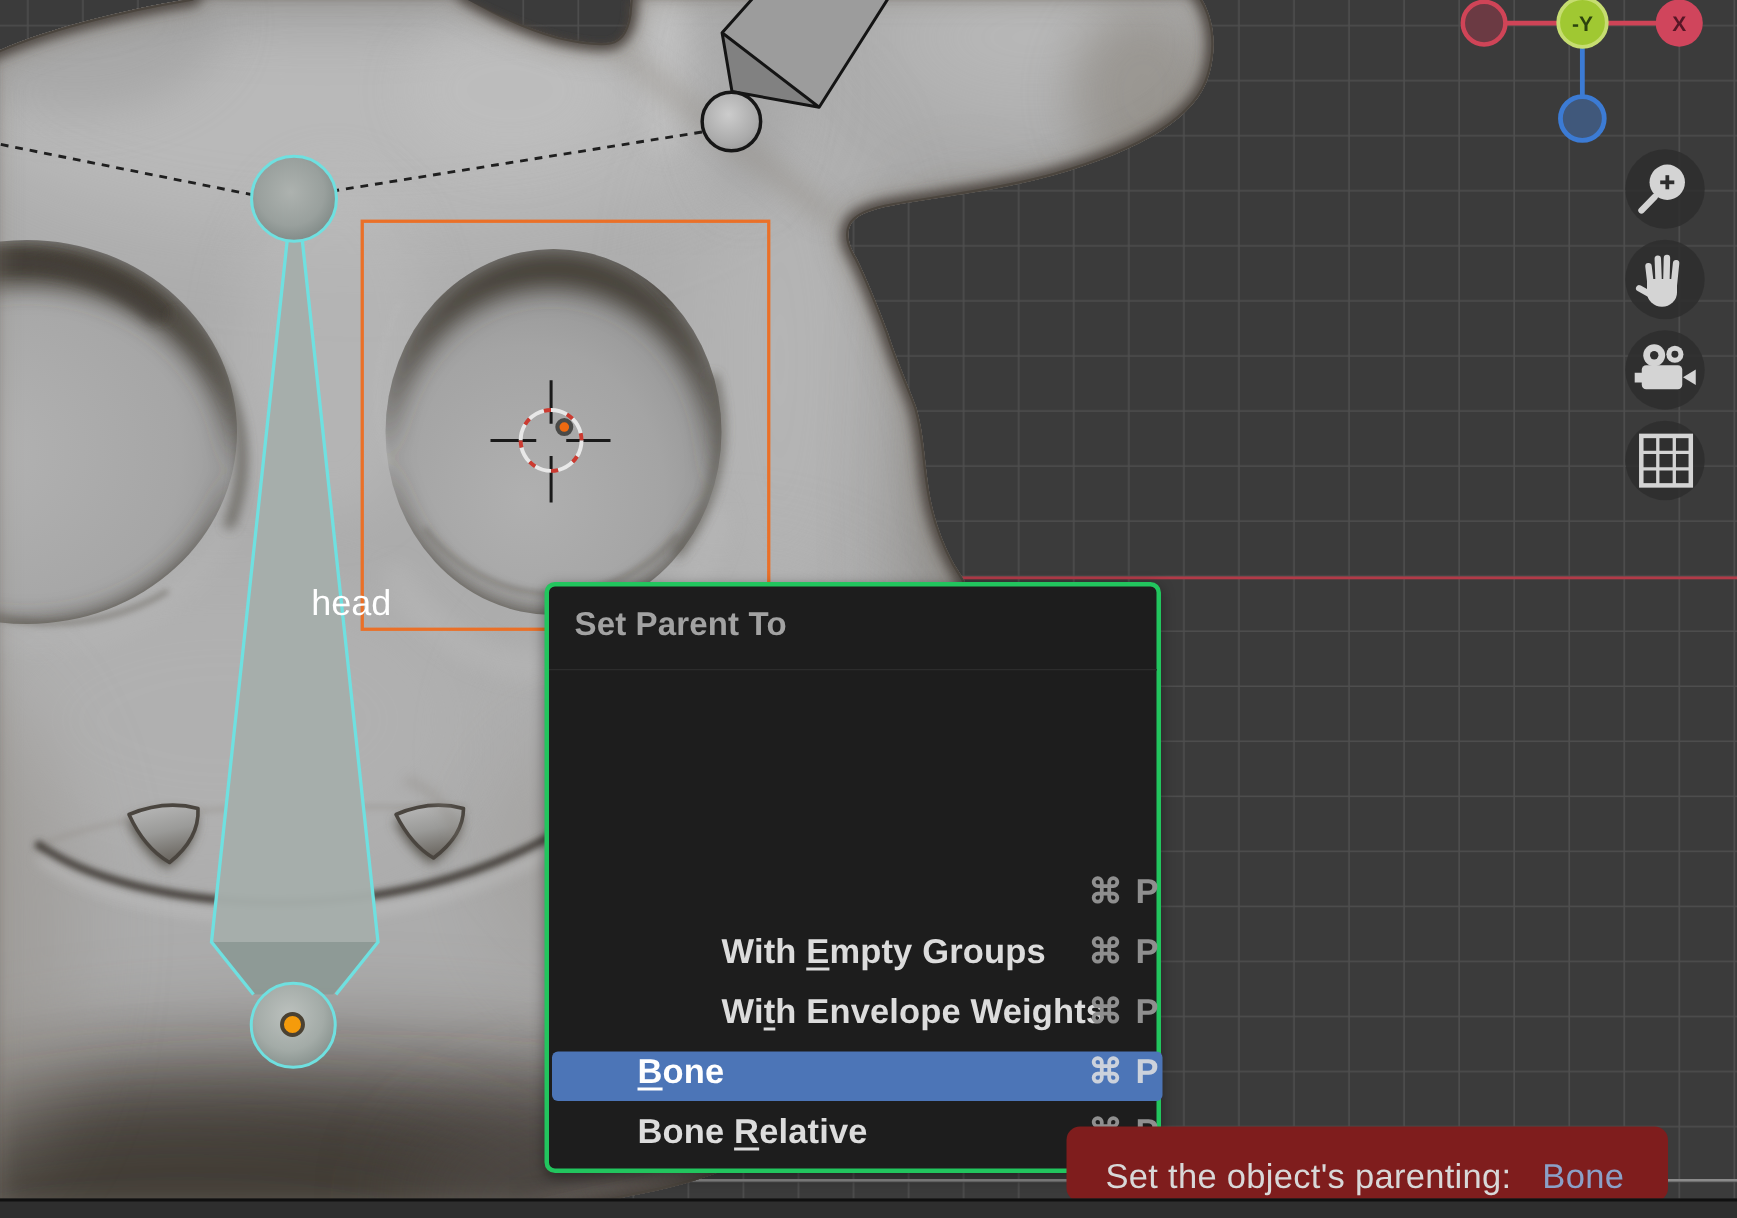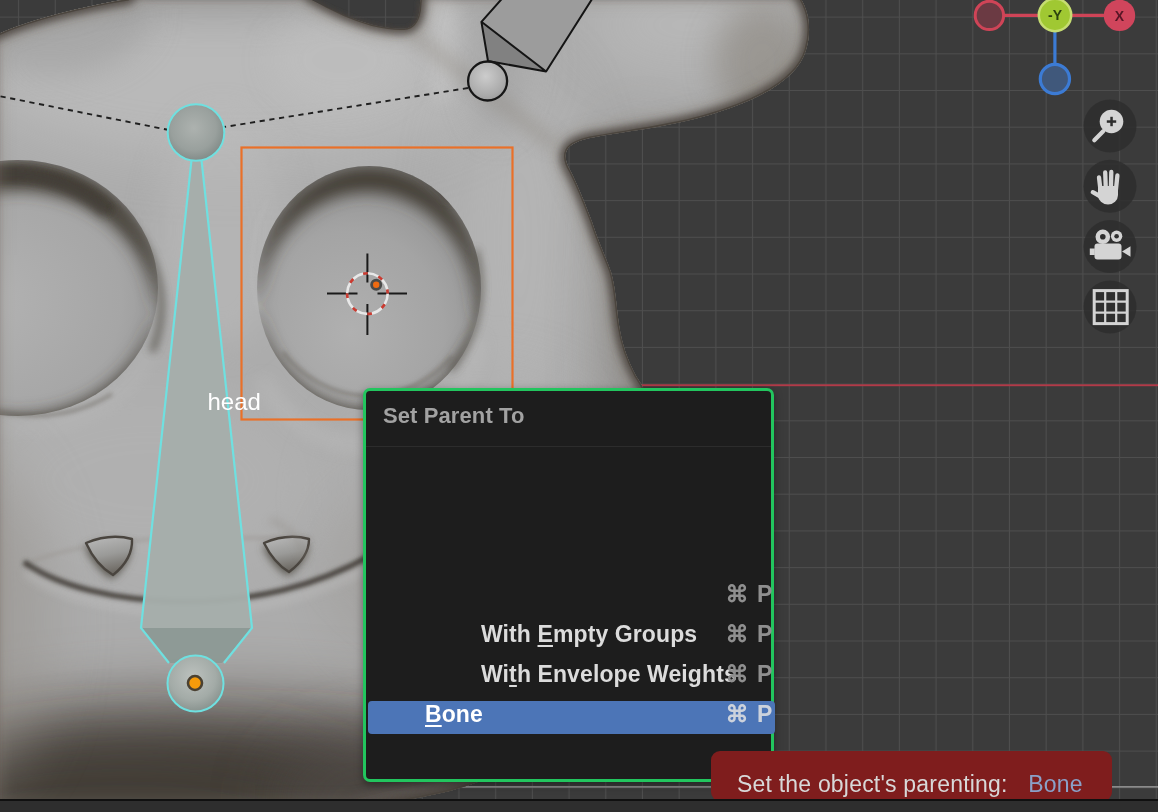--- a/index.html
+++ b/index.html
@@ -254,18 +254,23 @@
   <div class="mi" style="top:265px">
         <span class="lbl2">Wi<u>t</u>h Envelope Weights</span>
         <span class="kcmd">⌘</span>
         <span class="kp">P</span>
       </div>
   <div class="mi wh" style="top:305px;color:#ffffff">
         <span class="lbl"><u>B</u>one</span>
         <span class="kcmd">⌘</span>
         <span class="kp">P</span>
       </div>
+  <div class="mi" style="top:345px">
+        <span class="lbl">Bone <u>R</u>elative</span>
+        <span class="kcmd">⌘</span>
+        <span class="kp">P</span>
+      </div>
 </div>
 <div class="tooltip">
       <span class="tx">Set the object's parenting: <span class="bn" style="margin-left:14px">Bone</span></span>
     </div>
 <div class="statusbar"></div>
 </div>
 
 </body></html>

